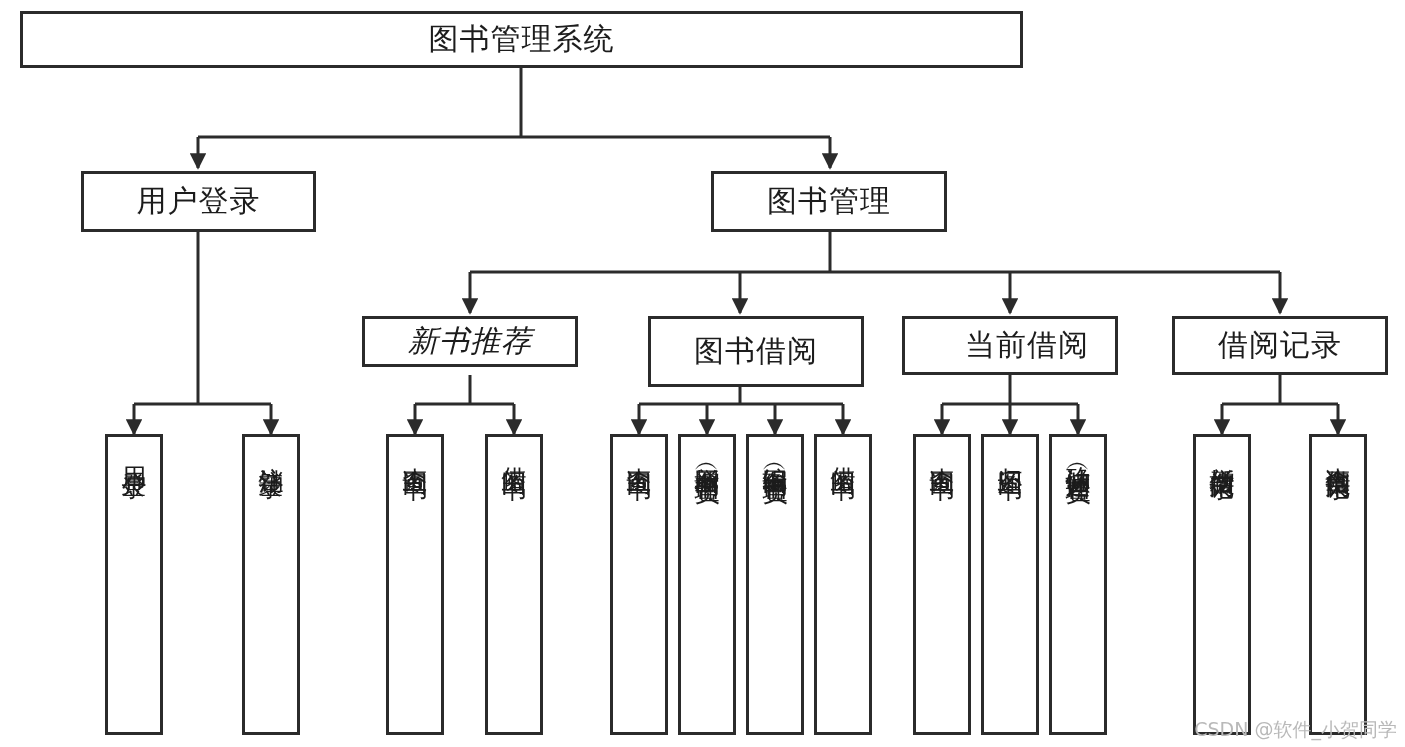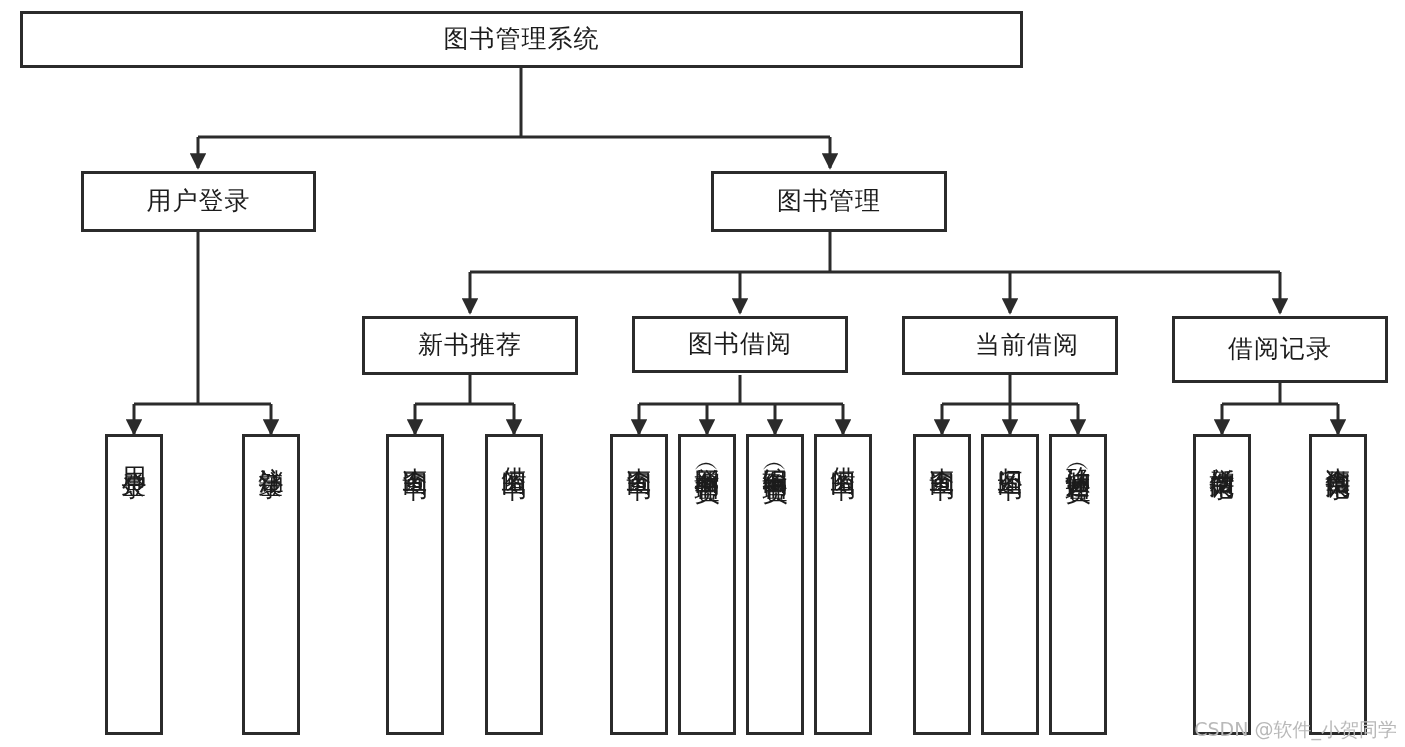--- a/index.html
+++ b/index.html
@@ -29,21 +29,21 @@
     box-sizing: border-box;
     border: 3px solid #2b2b2b;
     background: #ffffff;
     display: flex;
     align-items: center;
     justify-content: center;
     color: #1c1c1c;
     z-index: 2;
   }
   .node-label {
-    font-size: 25px;
+    font-size: 30px;
     line-height: 1.15;
     letter-spacing: 1px;
     white-space: nowrap;
   }
   
   .node.vertical {
     align-items: flex-start;
     justify-content: center;
     padding-top: 10px;
   }
@@ -128,30 +128,30 @@
     <span class="node-label">图书管理系统</span>
   </div>
 
   <div class="node" style="left:81px; top:171px; width:235px; height:61px;">
     <span class="node-label">用户登录</span>
   </div>
   <div class="node" style="left:711px; top:171px; width:236px; height:61px;align-items:center;">
     <span class="node-label">图书管理</span>
   </div>
 
-  <div class="node" style="left:362px; top:316px; width:216px; height:59px;">
+  <div class="node" style="left:362px; top:316px; width:216px; height:51px;font-style:italic;">
     <span class="node-label">新书推荐</span>
   </div>
-  <div class="node" style="left:632px; top:316px; width:216px; height:57px;">
+  <div class="node" style="left:648px; top:316px; width:216px; height:71px;">
     <span class="node-label">图书借阅</span>
   </div>
   <div class="node" style="left:902px; top:316px; width:216px; height:59px;padding-left:34px;">
     <span class="node-label">当前借阅</span>
   </div>
-  <div class="node" style="left:1172px; top:316px; width:216px; height:67px;">
+  <div class="node" style="left:1172px; top:316px; width:216px; height:59px;">
     <span class="node-label">借阅记录</span>
   </div>
 
   <div class="node vertical" style="left:105px; top:434px; width:58px; height:301px;">
     <span class="node-label">用户登录</span>
   </div>
   <div class="node vertical" style="left:242px; top:434px; width:58px; height:301px;">
     <span class="node-label">注销登录</span>
   </div>
 

